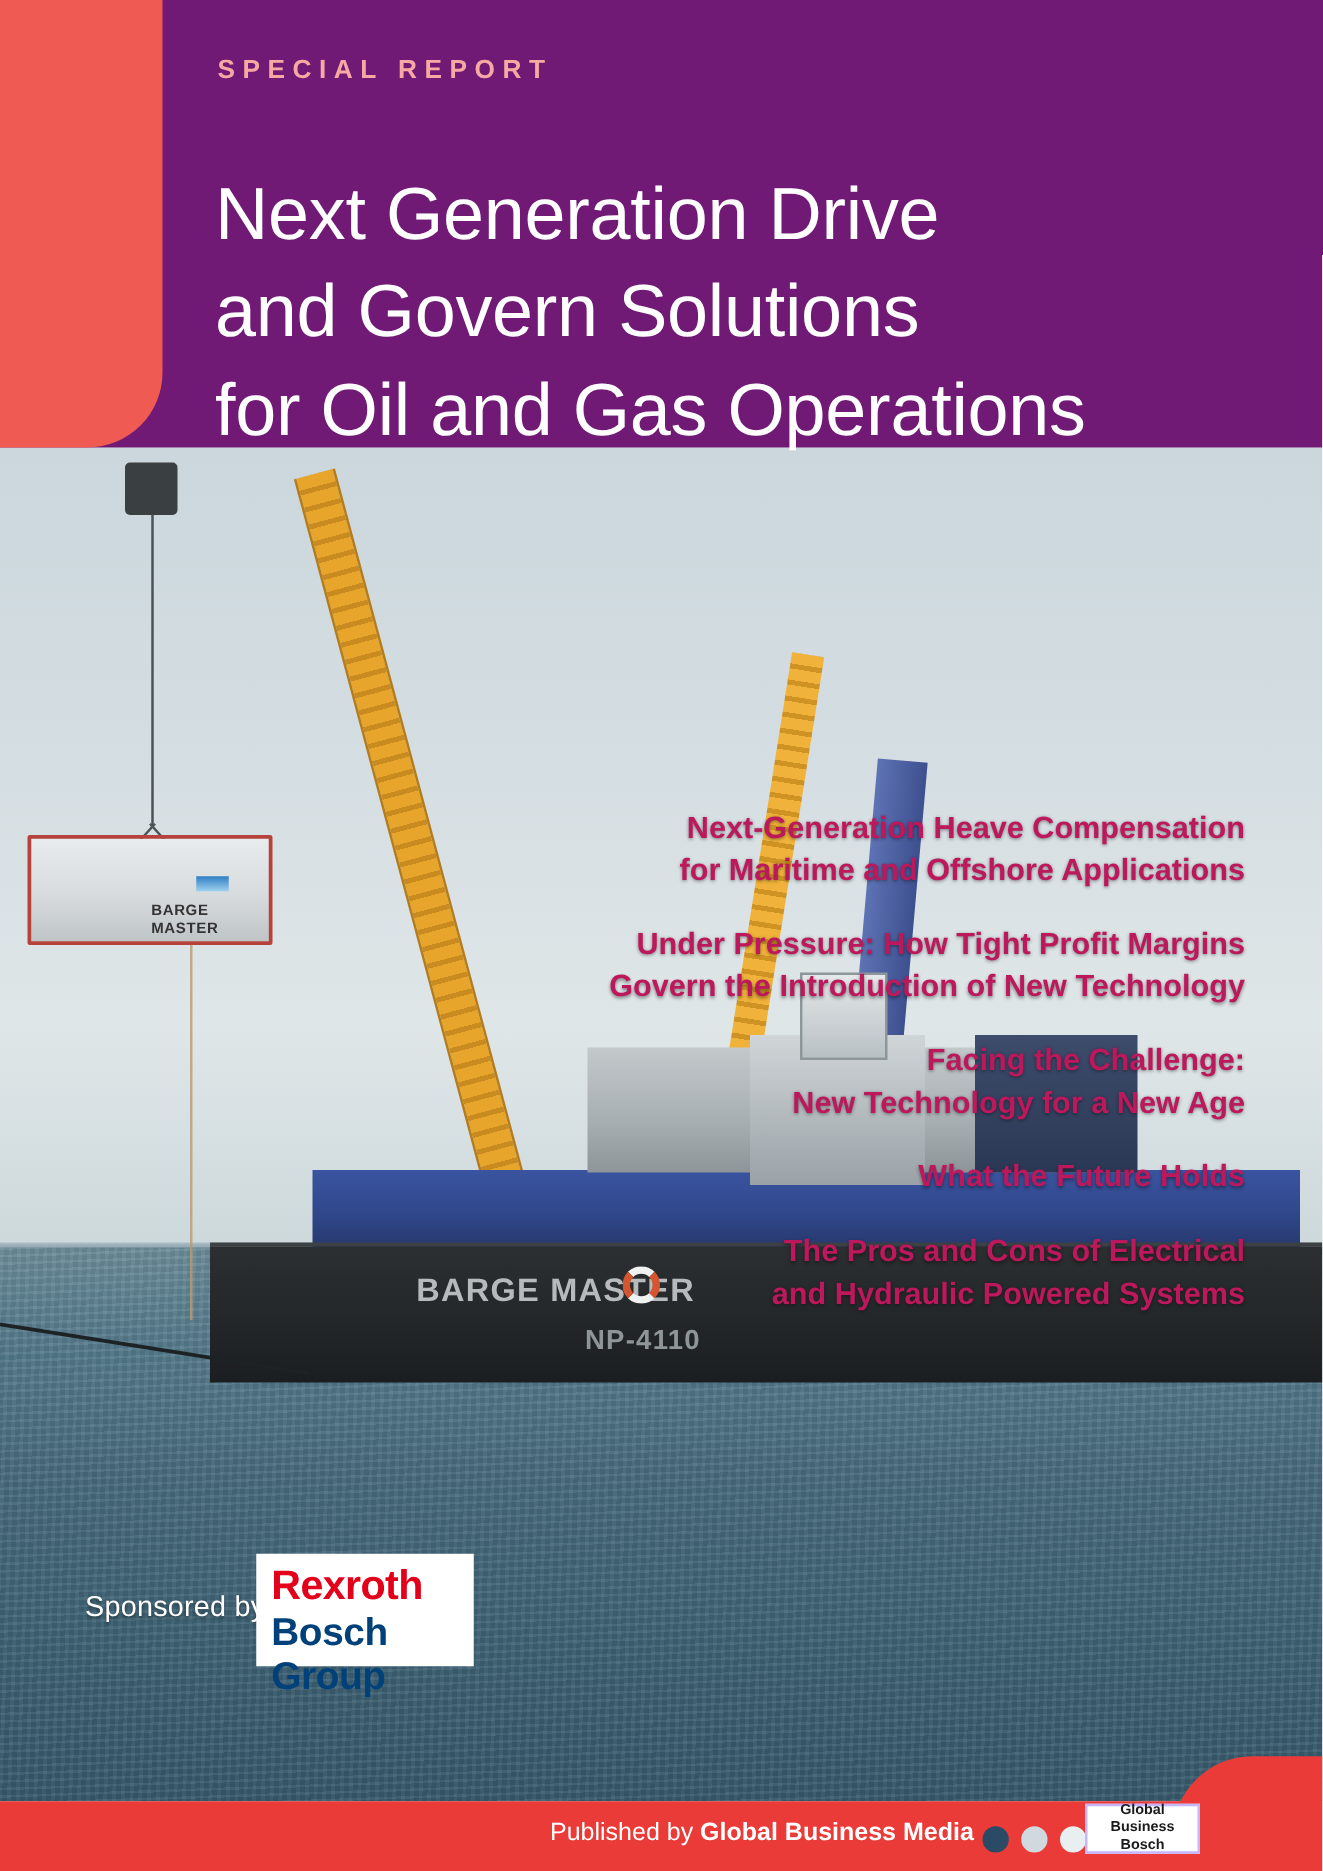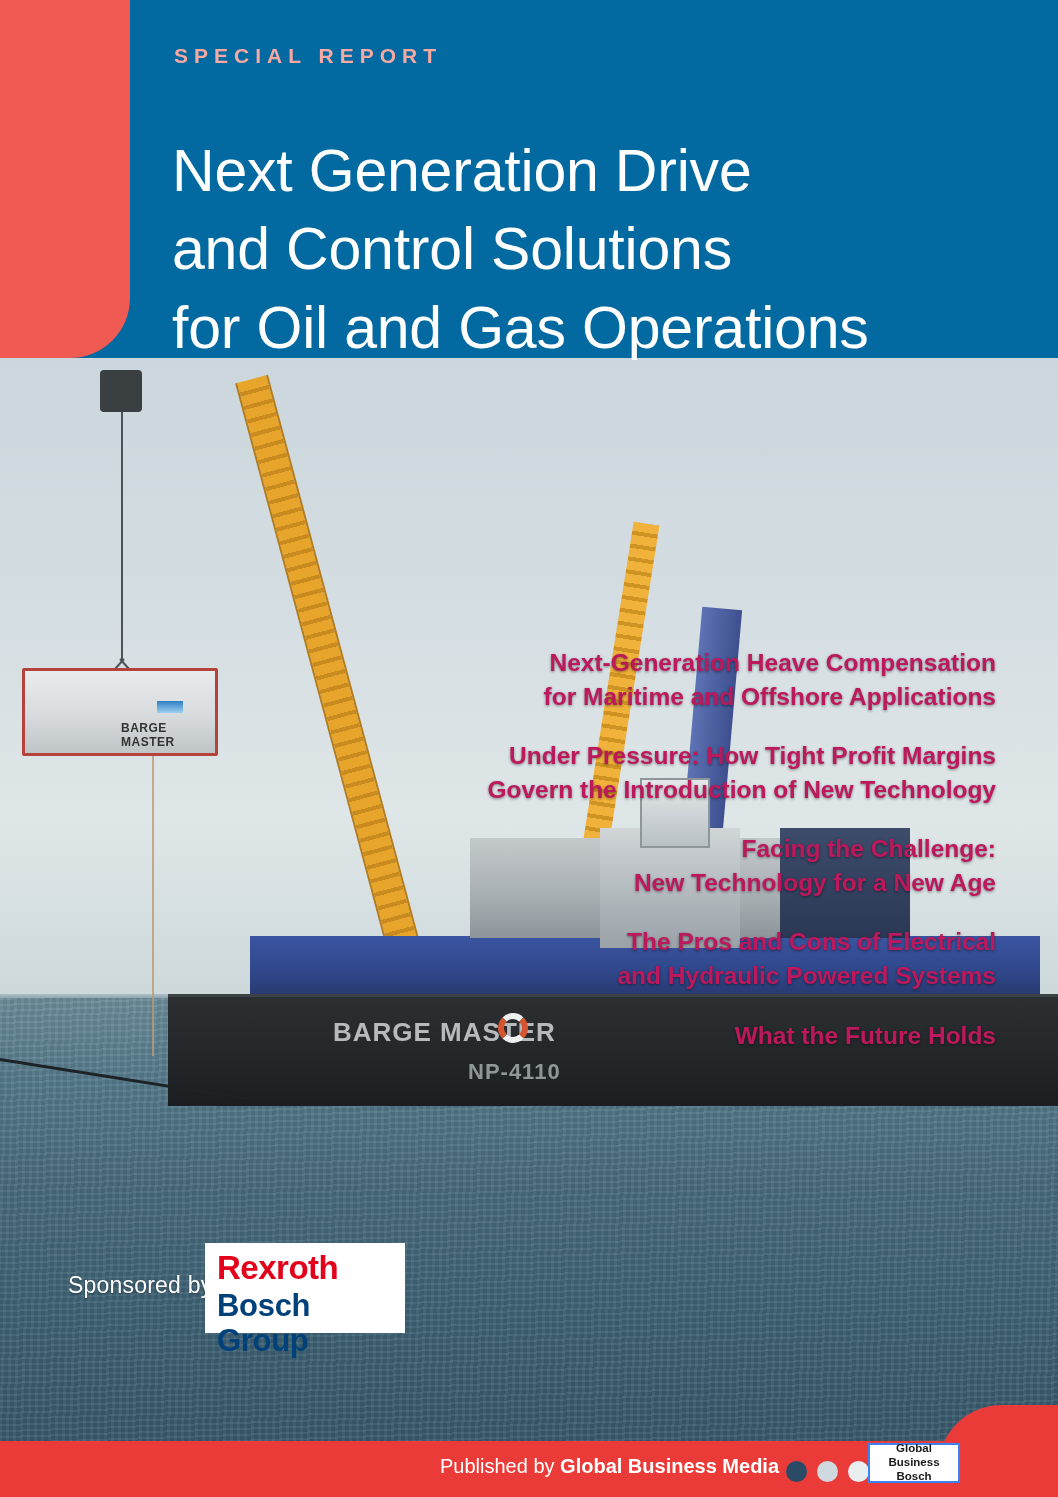--- a/index.html
+++ b/index.html
@@ -14,21 +14,21 @@
     width: 1058px; height: 1497px;
     overflow: hidden;
     background: #ffffff;
   }
 
   
   .header {
     position: absolute;
     left: 0; top: 0;
     width: 1058px; height: 358px;
-    background: #0369a1;
+    background: #701a75;
     z-index: 5;
   }
   .header-lightstrip {
     position: absolute;
     left: 0; top: 0;
     width: 130px; height: 358px;
     background: #ef5a52;
     border-bottom-right-radius: 60px;
   }
   .eyebrow {
@@ -193,21 +193,21 @@
 
   
   .sponsored-by {
     position:absolute; left:68px; top:1272px;
     font-size:23px; color:#ffffff; letter-spacing:.2px;
     text-shadow: 0 1px 3px rgba(0,0,0,.4);
     z-index:6;
   }
   .rexroth-logo {
     position:absolute; left:205px; top:1243px;
-    width:200px; height:90px;
+    width:174px; height:90px;
     background:#ffffff;
     z-index:6;
     padding:8px 10px 0 12px;
   }
   .rexroth-name {
     font-size:33px; font-weight:bold; color:#e2001a; letter-spacing:-0.5px;
     line-height:1.05;
   }
   .rexroth-sub {
     font-size:31px; font-weight:bold; color:#00417a; letter-spacing:-0.3px;
@@ -226,36 +226,36 @@
   .footer-text {
     position:absolute; left:440px; top:1455px;
     font-size:20px; color:#ffffff; z-index:8;
   }
   .footer-text b { font-weight:bold; }
   .dots { position:absolute; left:786px; top:1461px; z-index:8; display:flex; gap:10px; }
   .dot { width:21px; height:21px; border-radius:50%; }
   .d1{background:#2b4a66;} .d2{background:#cfd9df;} .d3{background:#e9eef1;}
   .gbm-badge {
     position:absolute; left:868px; top:1443px; width:92px; height:40px;
-    background:#ffffff; border:2px solid #3b82f6; z-index:8;
+    background:#ffffff; border:2px solid #c4b5fd; z-index:8;
     display:flex; align-items:center; justify-content:center; text-align:center;
   }
   .gbm-badge span { font-size:11.5px; line-height:1.2; color:#1a1a1a; font-weight:bold; }
 </style>
 </head>
 <body>
 
 <div class="page">
 
   <div class="header">
     <div class="header-lightstrip"></div>
     <div class="eyebrow">SPECIAL REPORT</div>
     <div class="cover-title">
       <span>Next Generation Drive</span>
-      <span>and Control Solutions</span>
+      <span>and Govern Solutions</span>
       <span>for Oil and Gas Operations</span>
     </div>
   </div>
 
   <div class="photo">
     <div class="sky"></div>
     <div class="horizon"></div>
     <div class="sea"></div>
 
     <div class="boom"></div>
@@ -293,25 +293,25 @@
     </div>
     <div class="headline-group">
       <span>Under Pressure: How Tight Profit Margins</span>
       <span>Govern the Introduction of New Technology</span>
     </div>
     <div class="headline-group">
       <span>Facing the Challenge:</span>
       <span>New Technology for a New Age</span>
     </div>
     <div class="headline-group">
+      <span>What the Future Holds</span>
+    </div>
+    <div class="headline-group">
       <span>The Pros and Cons of Electrical</span>
       <span>and Hydraulic Powered Systems</span>
-    </div>
-    <div class="headline-group">
-      <span>What the Future Holds</span>
     </div>
   </div>
 
   <div class="sponsored-by">Sponsored by</div>
   <div class="rexroth-logo">
     <div class="rexroth-name">Rexroth</div>
     <div class="rexroth-sub">Bosch Group</div>
   </div>
 
   <div class="footer"></div>

